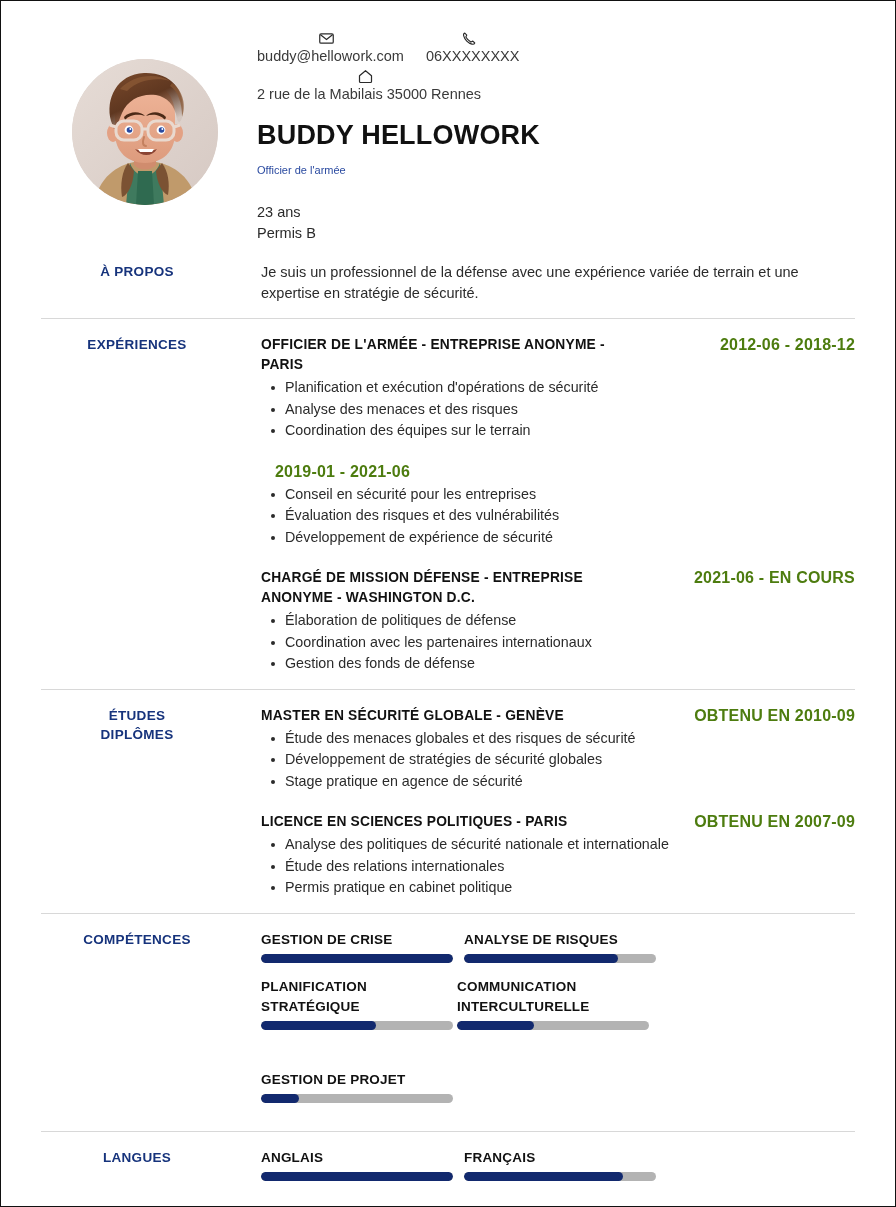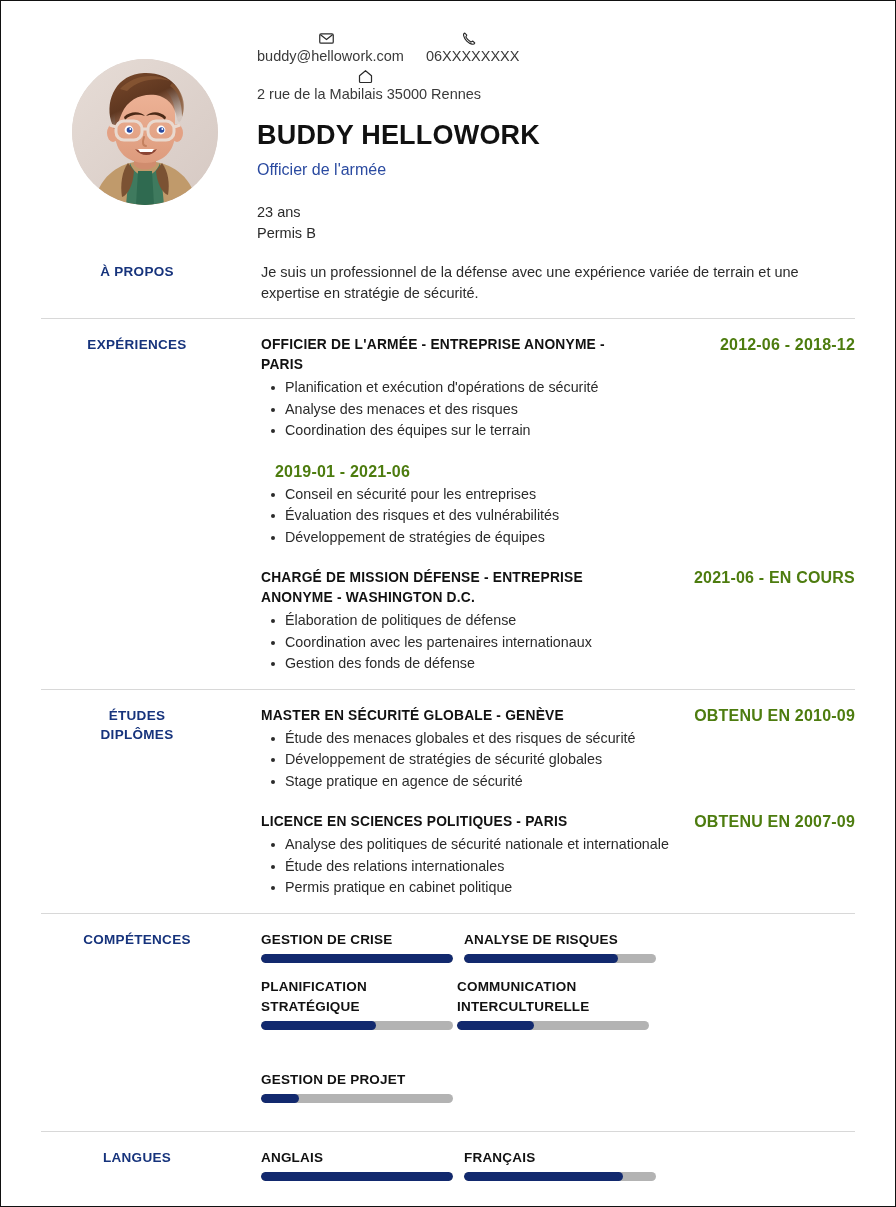--- a/index.html
+++ b/index.html
@@ -72,21 +72,21 @@
   }
   .name {
     font-size: 27px;
     font-weight: bold;
     letter-spacing: 0.2px;
     color: #111111;
     margin: 14px 0 0 0;
     line-height: 32px;
   }
   .job-title {
-    font-size: 16px;
+    font-size: 11px;
     color: #2a4aa0;
     margin-top: 9px;
     line-height: 20px;
   }
   .meta {
     margin-top: 22px;
     font-size: 14.5px;
     color: #2b2b2b;
     line-height: 21px;
   }
@@ -348,21 +348,21 @@
           </ul>
         </div>
 
         <div class="entry">
           <div class="entry-head">
             <div class="entry-date">2019-01 - 2021-06</div>
           </div>
           <ul class="bullets">
             <li>Conseil en sécurité pour les entreprises</li>
             <li>Évaluation des risques et des vulnérabilités</li>
-            <li>Développement de stratégies de équipes</li>
+            <li>Développement de expérience de sécurité</li>
           </ul>
         </div>
 
         <div class="entry">
           <div class="entry-head">
             <div class="entry-title">CHARGÉ DE MISSION DÉFENSE - ENTREPRISE ANONYME - WASHINGTON D.C.</div>
             <div class="entry-date">2021-06 - EN COURS</div>
           </div>
           <ul class="bullets">
             <li>Élaboration de politiques de défense</li>

